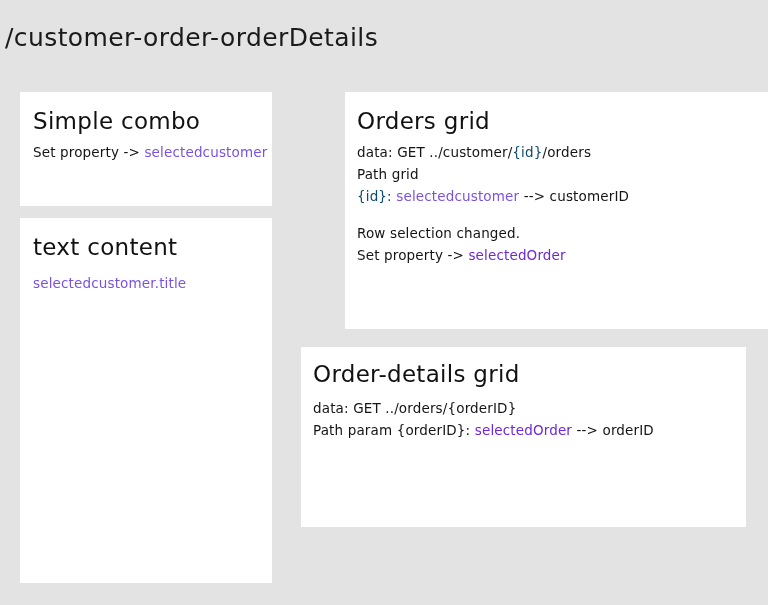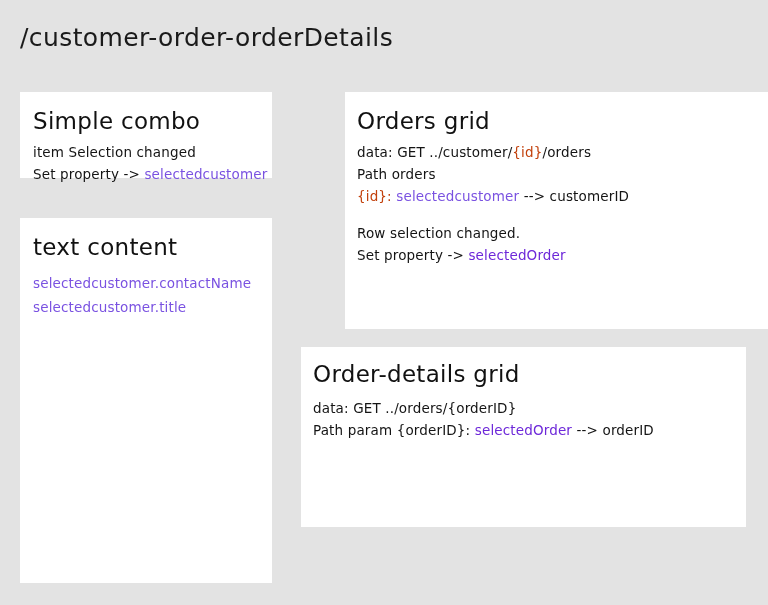--- a/index.html
+++ b/index.html
@@ -13,40 +13,40 @@
     font-family: "DejaVu Sans", sans-serif;
     overflow: hidden;
   }
   .page {
     position: relative;
     width: 768px;
     height: 605px;
   }
   .page-title {
     position: absolute;
-    left: 20px;
+    left: 5px;
     top: 23px;
     font-family: "DejaVu Sans", sans-serif;
     font-size: 25px;
     font-weight: 400;
     letter-spacing: 0.4px;
     color: #1a1a1a;
     font-style: normal;
   }
   
   .card {
     position: absolute;
     background: #ffffff;
     box-sizing: border-box;
   }
   .card-simple-combo {
     left: 20px;
     top: 92px;
     width: 252px;
-    height: 86px;
+    height: 114px;
   }
   .card-text-content {
     left: 20px;
     top: 218px;
     width: 252px;
     height: 365px;
   }
   .card-orders-grid {
     left: 301px;
     top: 92px;
@@ -71,21 +71,21 @@
     font-family: "DejaVu Sans", sans-serif;
     font-size: 13.5px;
     color: #141414;
     letter-spacing: 0.15px;
     white-space: nowrap;
   }
   .spacer-line {
     height: 15px;
   }
   .purple { color: #7a52e1; }
-  .green  { color: #c2410c; }
+  .green  { color: #0c4a6e; }
   .red    { color: #6d28d9; }
 
   
   .card-simple-combo .card-heading { position:absolute; left: 13px; top: 16px; }
   .card-simple-combo .body { position:absolute; left: 13px; top: 52px; }
   .card-simple-combo .card-line { margin-bottom: 6px; }
 
   .card-text-content .card-heading { position:absolute; left: 13px; top: 16px; }
   .card-text-content .body { position:absolute; left: 13px; top: 57px; }
   .card-text-content .card-line { margin-bottom: 8px; }
@@ -101,43 +101,41 @@
 </head>
 <body>
 
 <div class="page">
 
   <div class="page-title">/customer-order-orderDetails</div>
 
   <div class="card card-simple-combo">
     <div class="card-heading">Simple combo</div>
     <div class="body">
-      <div class="card-line">item Selection changed</div>
       <div class="card-line">
         <span>Set property -&gt;</span>
         <span class="purple">selectedcustomer</span>
       </div>
     </div>
   </div>
 
   <div class="card card-text-content">
     <div class="card-heading">text content</div>
     <div class="body">
-      <div class="card-line purple">selectedcustomer.contactName</div>
       <div class="card-line purple">selectedcustomer.title</div>
     </div>
   </div>
 
   <div class="card card-orders-grid">
     <div class="card-heading">Orders grid</div>
     <div class="body">
       <div class="card-line">
         <span>data:  GET ../customer/</span><span class="green">{id}</span><span>/orders</span>
       </div>
-      <div class="card-line">Path  orders</div>
+      <div class="card-line">Path  grid</div>
       <div class="card-line">
         <span class="green">{id}:</span>
         <span class="purple">selectedcustomer</span>
         <span>--&gt; customerID</span>
       </div>
       <div class="spacer-line"></div>
       <div class="card-line">Row selection changed.</div>
       <div class="card-line">
         <span>Set property -&gt;</span>
         <span class="red">selectedOrder</span>

